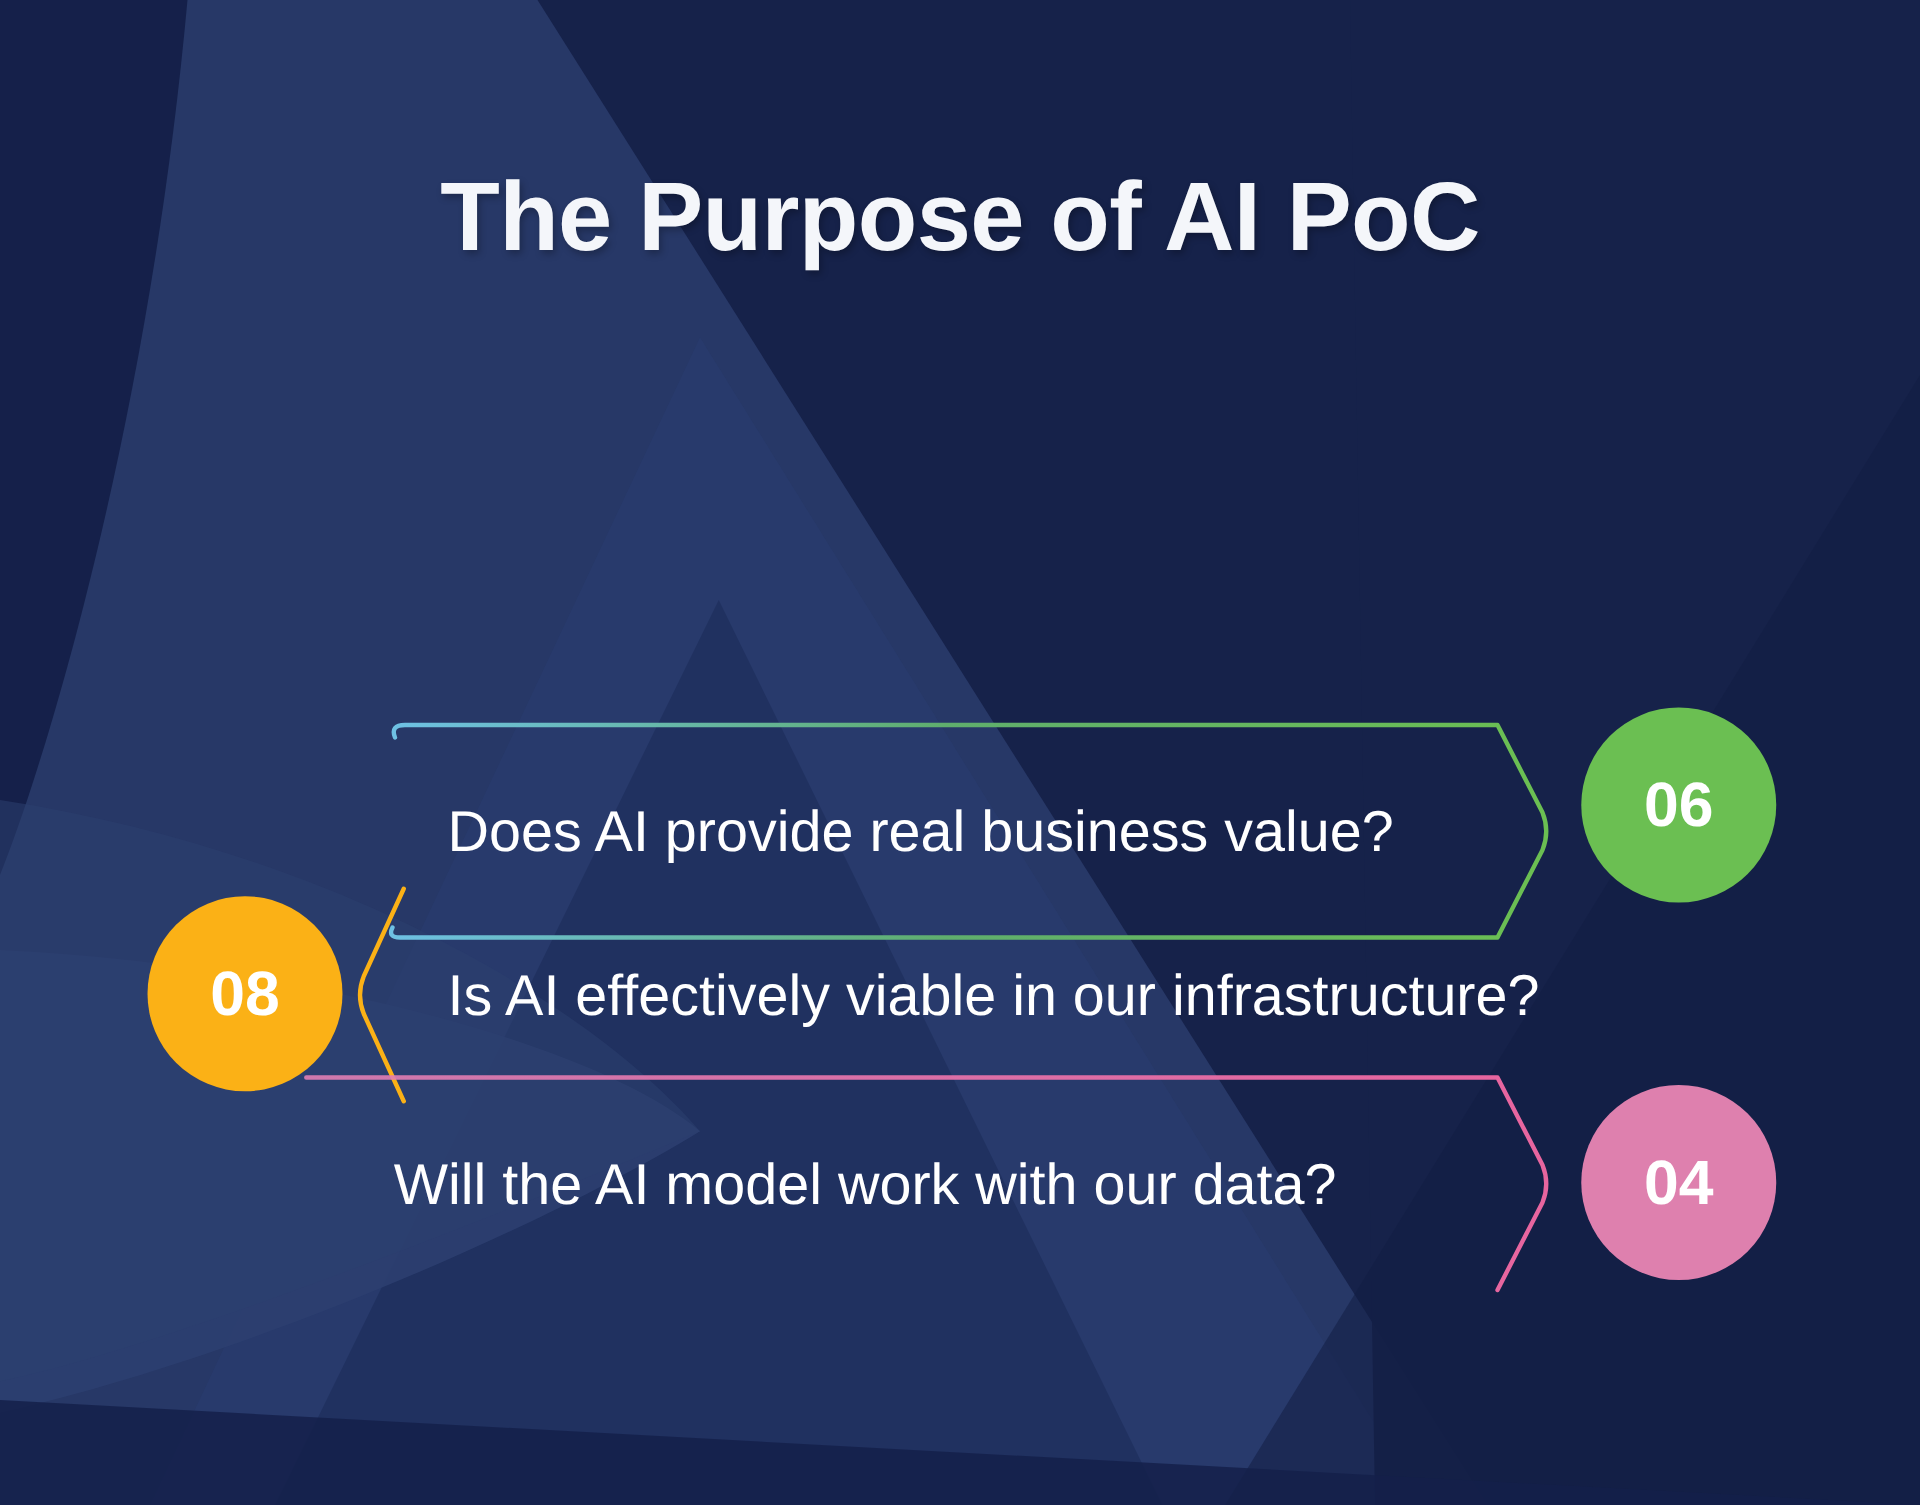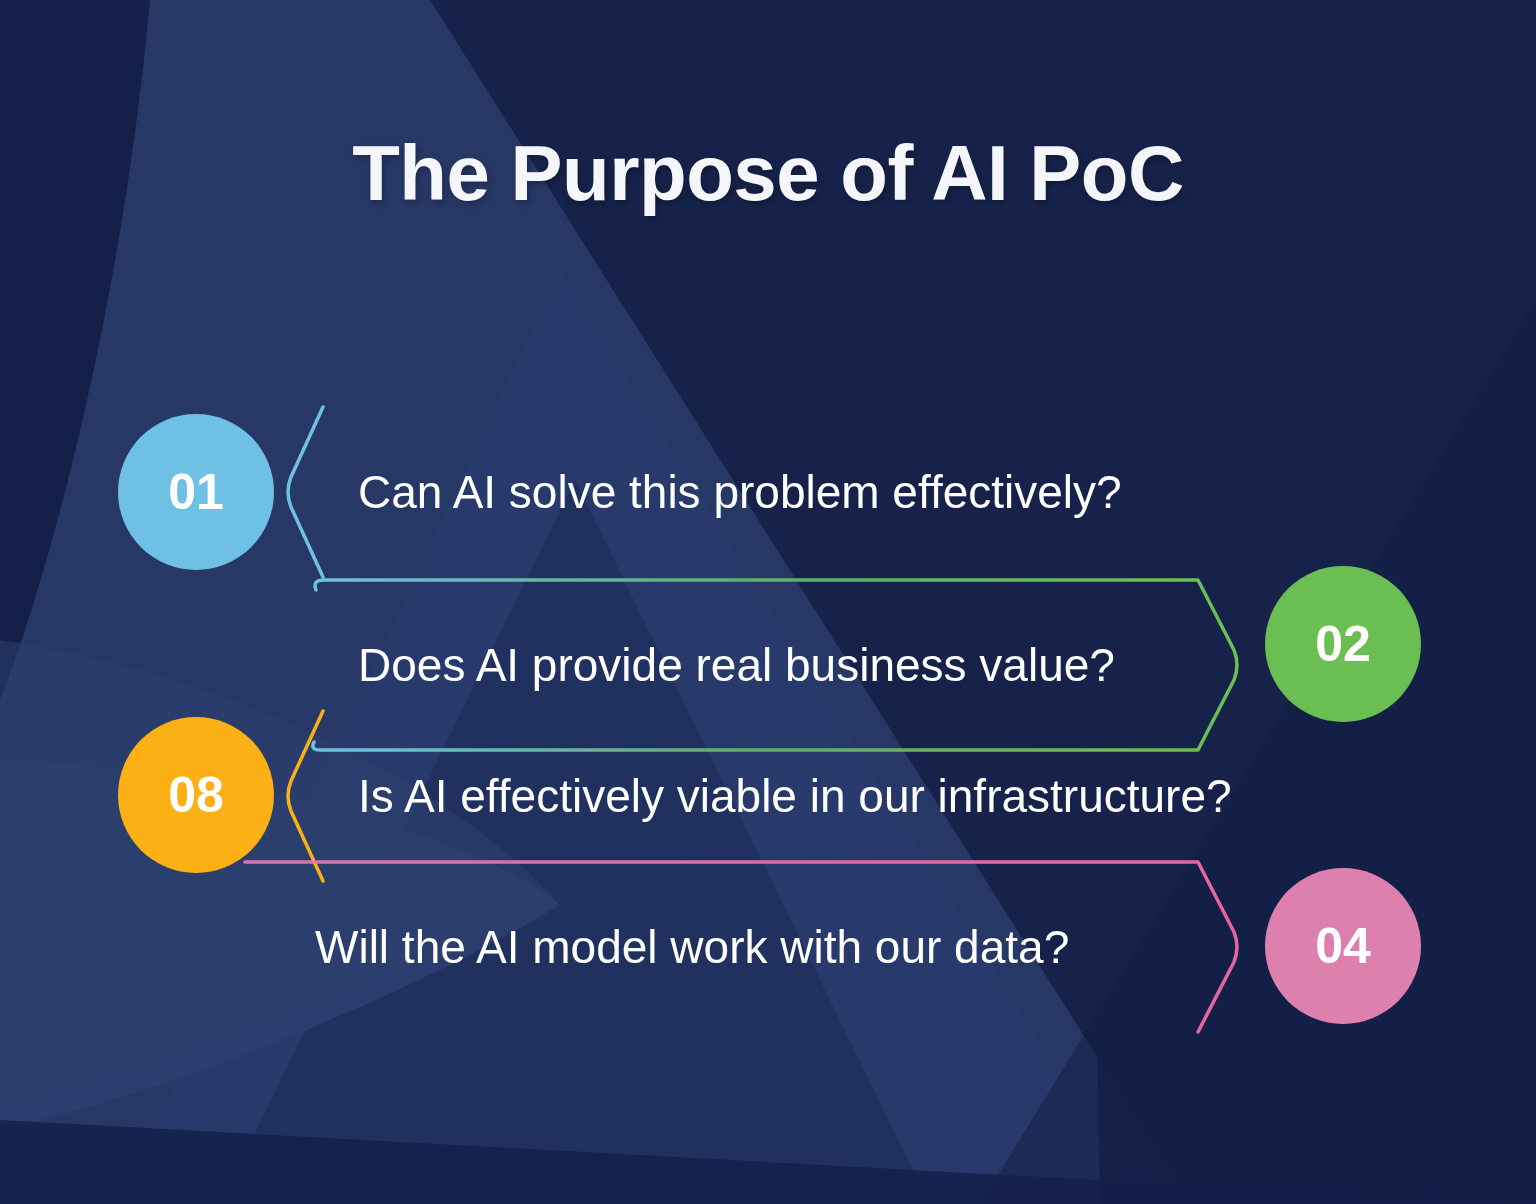--- a/index.html
+++ b/index.html
@@ -157,46 +157,32 @@
     <path d="M 1536 300 L 1536 1204 L 980 1204 Z" fill="#121d44" opacity="0.55"></path>
 
     <path d="M 0 760 C 220 770 470 830 560 905 C 420 990 180 1090 0 1130 Z" fill="#2c3f70" opacity="0.9"></path>
     <path d="M 0 640 C 260 680 470 800 560 905 C 330 1000 120 1080 0 1105 Z" fill="#2c3f70" opacity="0.55"></path>
 
     <path d="M 0 1120 L 1536 1204 L 0 1204 Z" fill="#14204a" opacity="0.85"></path>
   </svg>
 
   <div class="title">The Purpose of AI PoC</div>
 
-  <div class="row" id="row-1">
-    <div class="banner">
-      <svg viewBox="0 0 880 178" preserveAspectRatio="none">
-
-        <path d="M 40 4 L 875 4" fill="none" stroke="url(#gradRow1)" stroke-width="3.5" stroke-linecap="round"></path>
-        <path d="M 40 4 L 8 74 Q 2 89 8 104 L 40 174" fill="none" stroke="url(#gradRow1b)" stroke-width="3.5" stroke-linejoin="round" stroke-linecap="round"></path>
-        <path d="M 40 174 L 880 174" fill="none" stroke="url(#gradRow1b)" stroke-width="3.5" stroke-linecap="round"></path>
-      </svg>
-    </div>
-    <div class="label">Can AI solve this problem effectively?</div>
-  </div>
-  <div class="circle" id="circle-1" style="background:#6ec1e4">
-    <span>01</span>
-  </div>
 
   <div class="row" id="row-2">
     <div class="banner">
       <svg viewBox="0 0 930 178" preserveAspectRatio="none">
 
         <path d="M 6 14 Q 2 4 14 4 L 888 4 L 924 74 Q 930 89 924 104 L 888 174 L 10 174 Q 0 174 4 166" fill="none" stroke="url(#gradRow2)" stroke-width="3.5" stroke-linejoin="round" stroke-linecap="round"></path>
       </svg>
     </div>
     <div class="label">Does AI provide real business value?</div>
   </div>
   <div class="circle" id="circle-2" style="background:#6bbf52">
-    <span>02</span>
+    <span>06</span>
   </div>
 
   <div class="row" id="row-3">
     <div class="banner">
       <svg viewBox="0 0 1100 178" preserveAspectRatio="none">
         <path d="M 40 4 L 1098 4" fill="none" stroke="url(#gradRow3top)" stroke-width="3.5" stroke-linecap="round"></path>
         <path d="M 40 4 L 8 74 Q 2 89 8 104 L 40 174" fill="none" stroke="url(#gradRow3)" stroke-width="3.5" stroke-linejoin="round" stroke-linecap="round"></path>
         <path d="M 40 174 L 1100 174" fill="none" stroke="url(#gradRow4top)" stroke-width="3.5" stroke-linecap="round"></path>
       </svg>
     </div>

